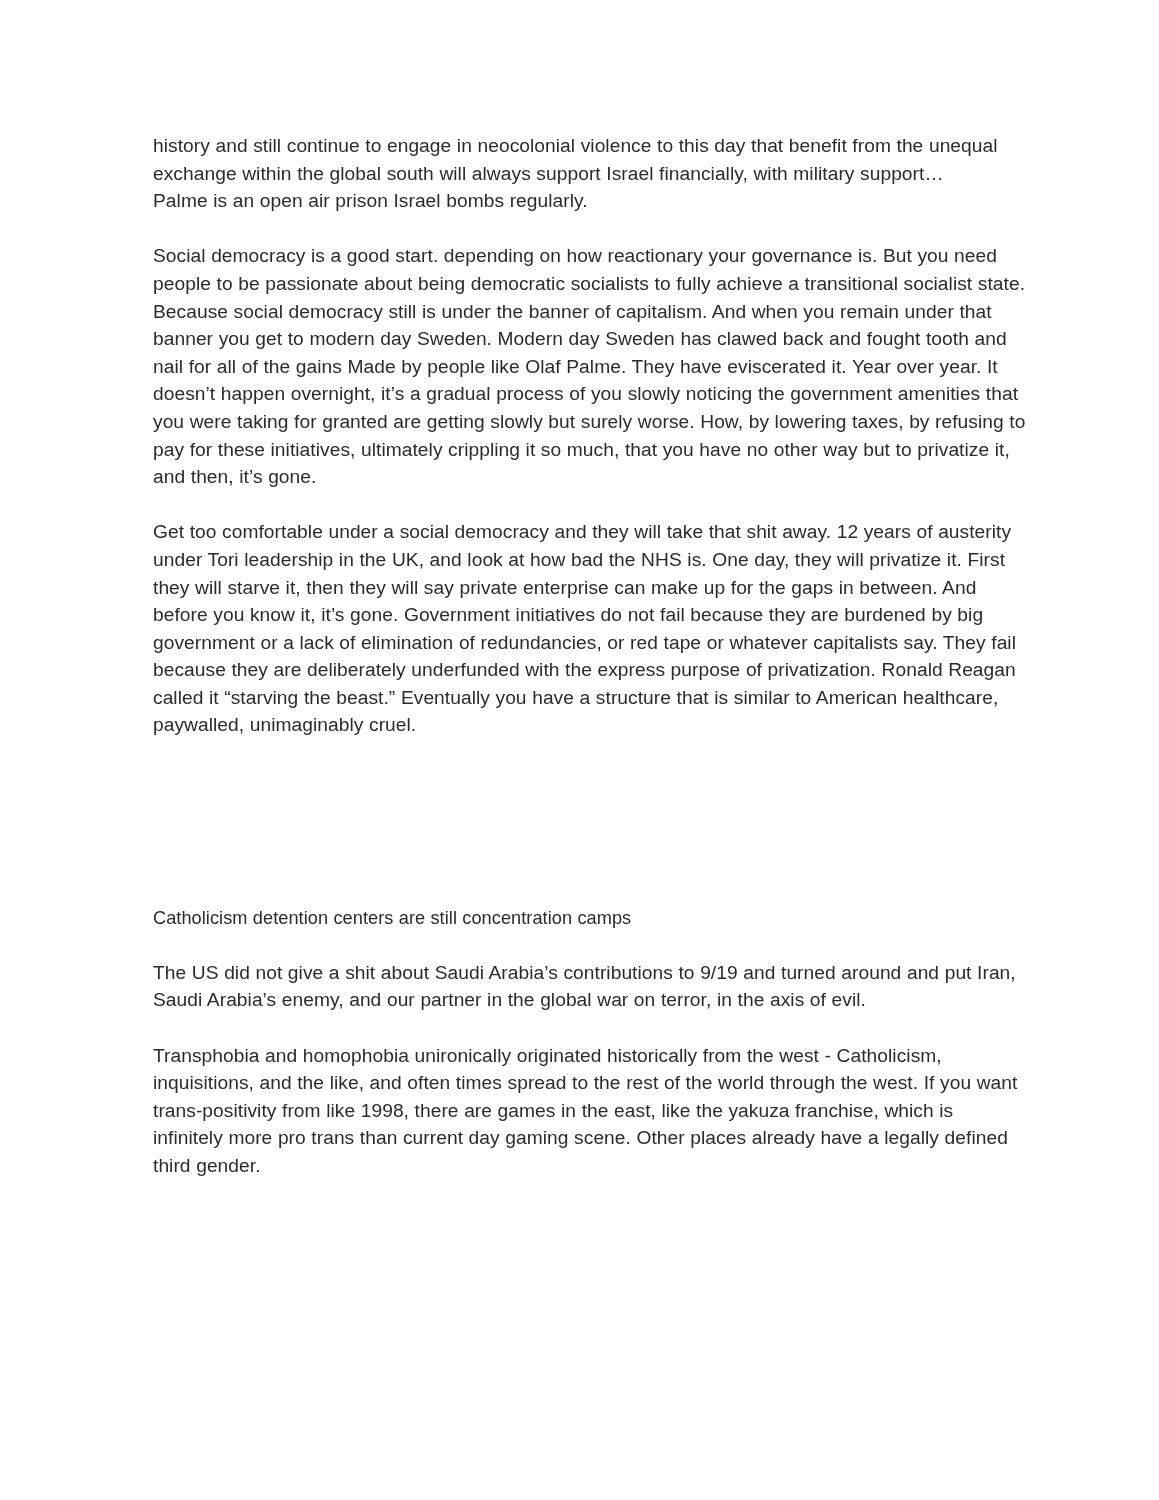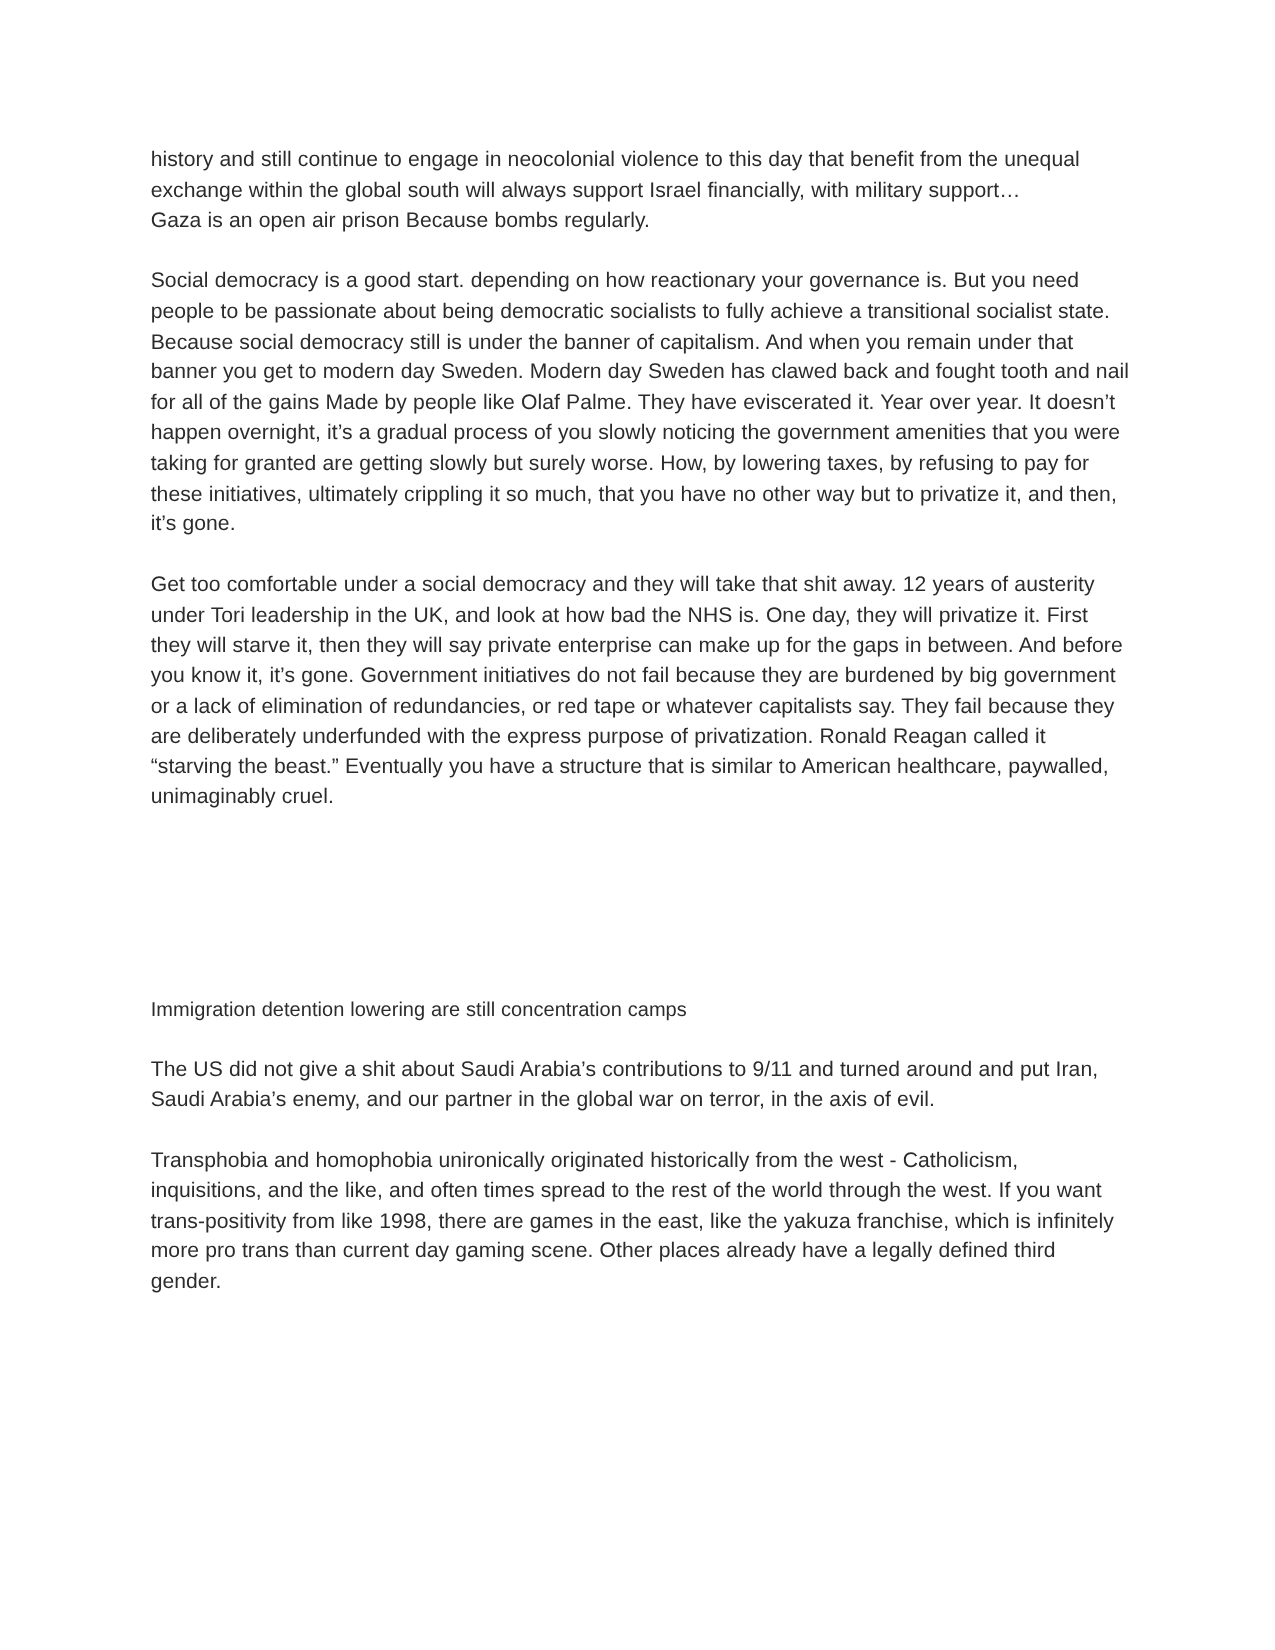--- a/index.html
+++ b/index.html
@@ -19,21 +19,21 @@
     overflow: hidden;
     box-sizing: border-box;
   }
   .doc-body {
     position: absolute;
     left: 137px;
     top: 132px;
     width: 890px;
   }
   .para {
-    margin: 0 0 0 0;
+    margin: 0 0 0 16px;
     font-size: 19.2px;
     line-height: 27.6px;
     color: #2b2b2b;
     letter-spacing: 0.05px;
     text-align: left;
     word-spacing: 0.2px;
     font-weight: 400;
   }
   
   .gap-1 { height: 27.6px; }
@@ -45,42 +45,42 @@
   }
 </style>
 </head>
 <body>
 
 <div class="page">
   <div class="doc-body">
 
     <p class="para">history and still continue to engage in neocolonial violence to this day that benefit from the unequal exchange within the global south will always support Israel financially, with military support…</p>
 
-    <p class="para">Gaza is an open air prison Because bombs regularly.</p>
+    <p class="para">Palme is an open air prison Israel bombs regularly.</p>
 
     <div class="gap-1"></div>
 
     <p class="para">Social democracy is a good start. depending on how reactionary your governance is. But you need people to be passionate about being democratic socialists to fully achieve a transitional socialist state. Because social democracy still is under the banner of capitalism. And when you remain under that banner you get to modern day Sweden. Modern day Sweden has clawed back and fought tooth and nail for all of the gains Made by people like Olaf Palme. They have eviscerated it. Year over year. It doesn’t happen overnight, it’s a gradual process of you slowly noticing the government amenities that you were taking for granted are getting slowly but surely worse. How, by lowering taxes, by refusing to pay for these initiatives, ultimately crippling it so much, that you have no other way but to privatize it, and then, it’s gone.</p>
 
     <div class="gap-1"></div>
 
     <p class="para">Get too comfortable under a social democracy and they will take that shit away. 12 years of austerity under Tori leadership in the UK, and look at how bad the NHS is. One day, they will privatize it. First they will starve it, then they will say private enterprise can make up for the gaps in between. And before you know it, it’s gone. Government initiatives do not fail because they are burdened by big government or a lack of elimination of redundancies, or red tape or whatever capitalists say. They fail because they are deliberately underfunded with the express purpose of privatization. Ronald Reagan called it “starving the beast.” Eventually you have a structure that is similar to American healthcare, paywalled, unimaginably cruel.</p>
 
     <div class="gap-3"></div>
 
 
     <div class="gap-1"></div>
 
 
     <div class="gap-2"></div>
 
-    <p class="para small">Immigration detention lowering are still concentration camps</p>
+    <p class="para small">Catholicism detention centers are still concentration camps</p>
 
     <div class="gap-1"></div>
 
-    <p class="para">The US did not give a shit about Saudi Arabia’s contributions to 9/11 and turned around and put Iran, Saudi Arabia’s enemy, and our partner in the global war on terror, in the axis of evil.</p>
+    <p class="para">The US did not give a shit about Saudi Arabia’s contributions to 9/19 and turned around and put Iran, Saudi Arabia’s enemy, and our partner in the global war on terror, in the axis of evil.</p>
 
     <div class="gap-1"></div>
 
     <p class="para">Transphobia and homophobia unironically originated historically from the west - Catholicism, inquisitions, and the like, and often times spread to the rest of the world through the west. If you want trans-positivity from like 1998, there are games in the east, like the yakuza franchise, which is infinitely more pro trans than current day gaming scene. Other places already have a legally defined third gender.</p>
 
   </div>
 </div>
 
 </body></html>

